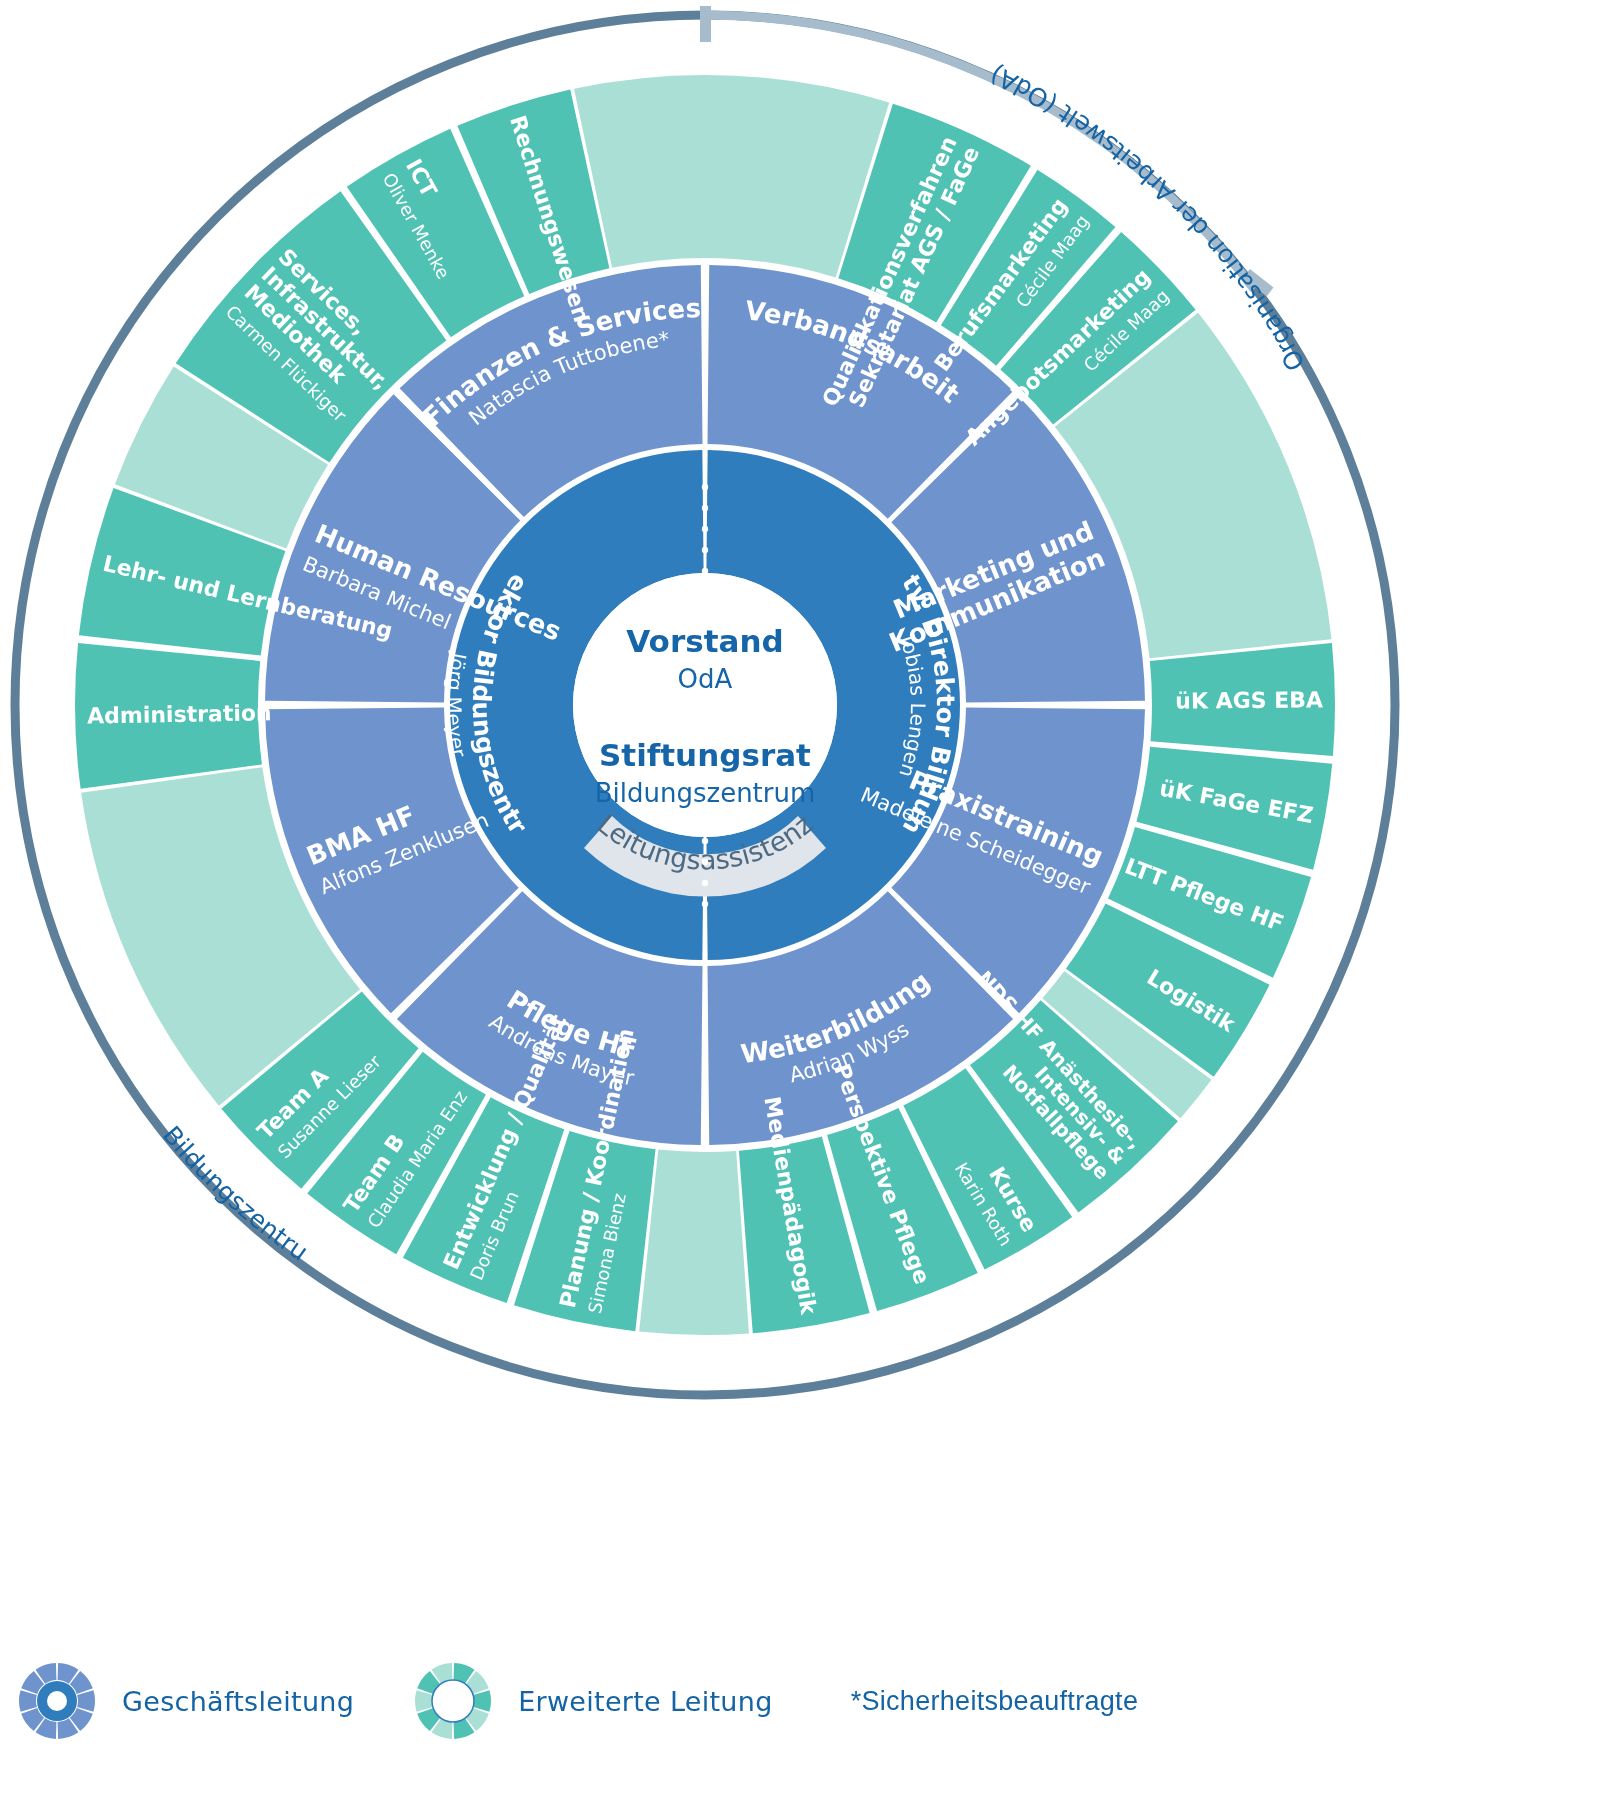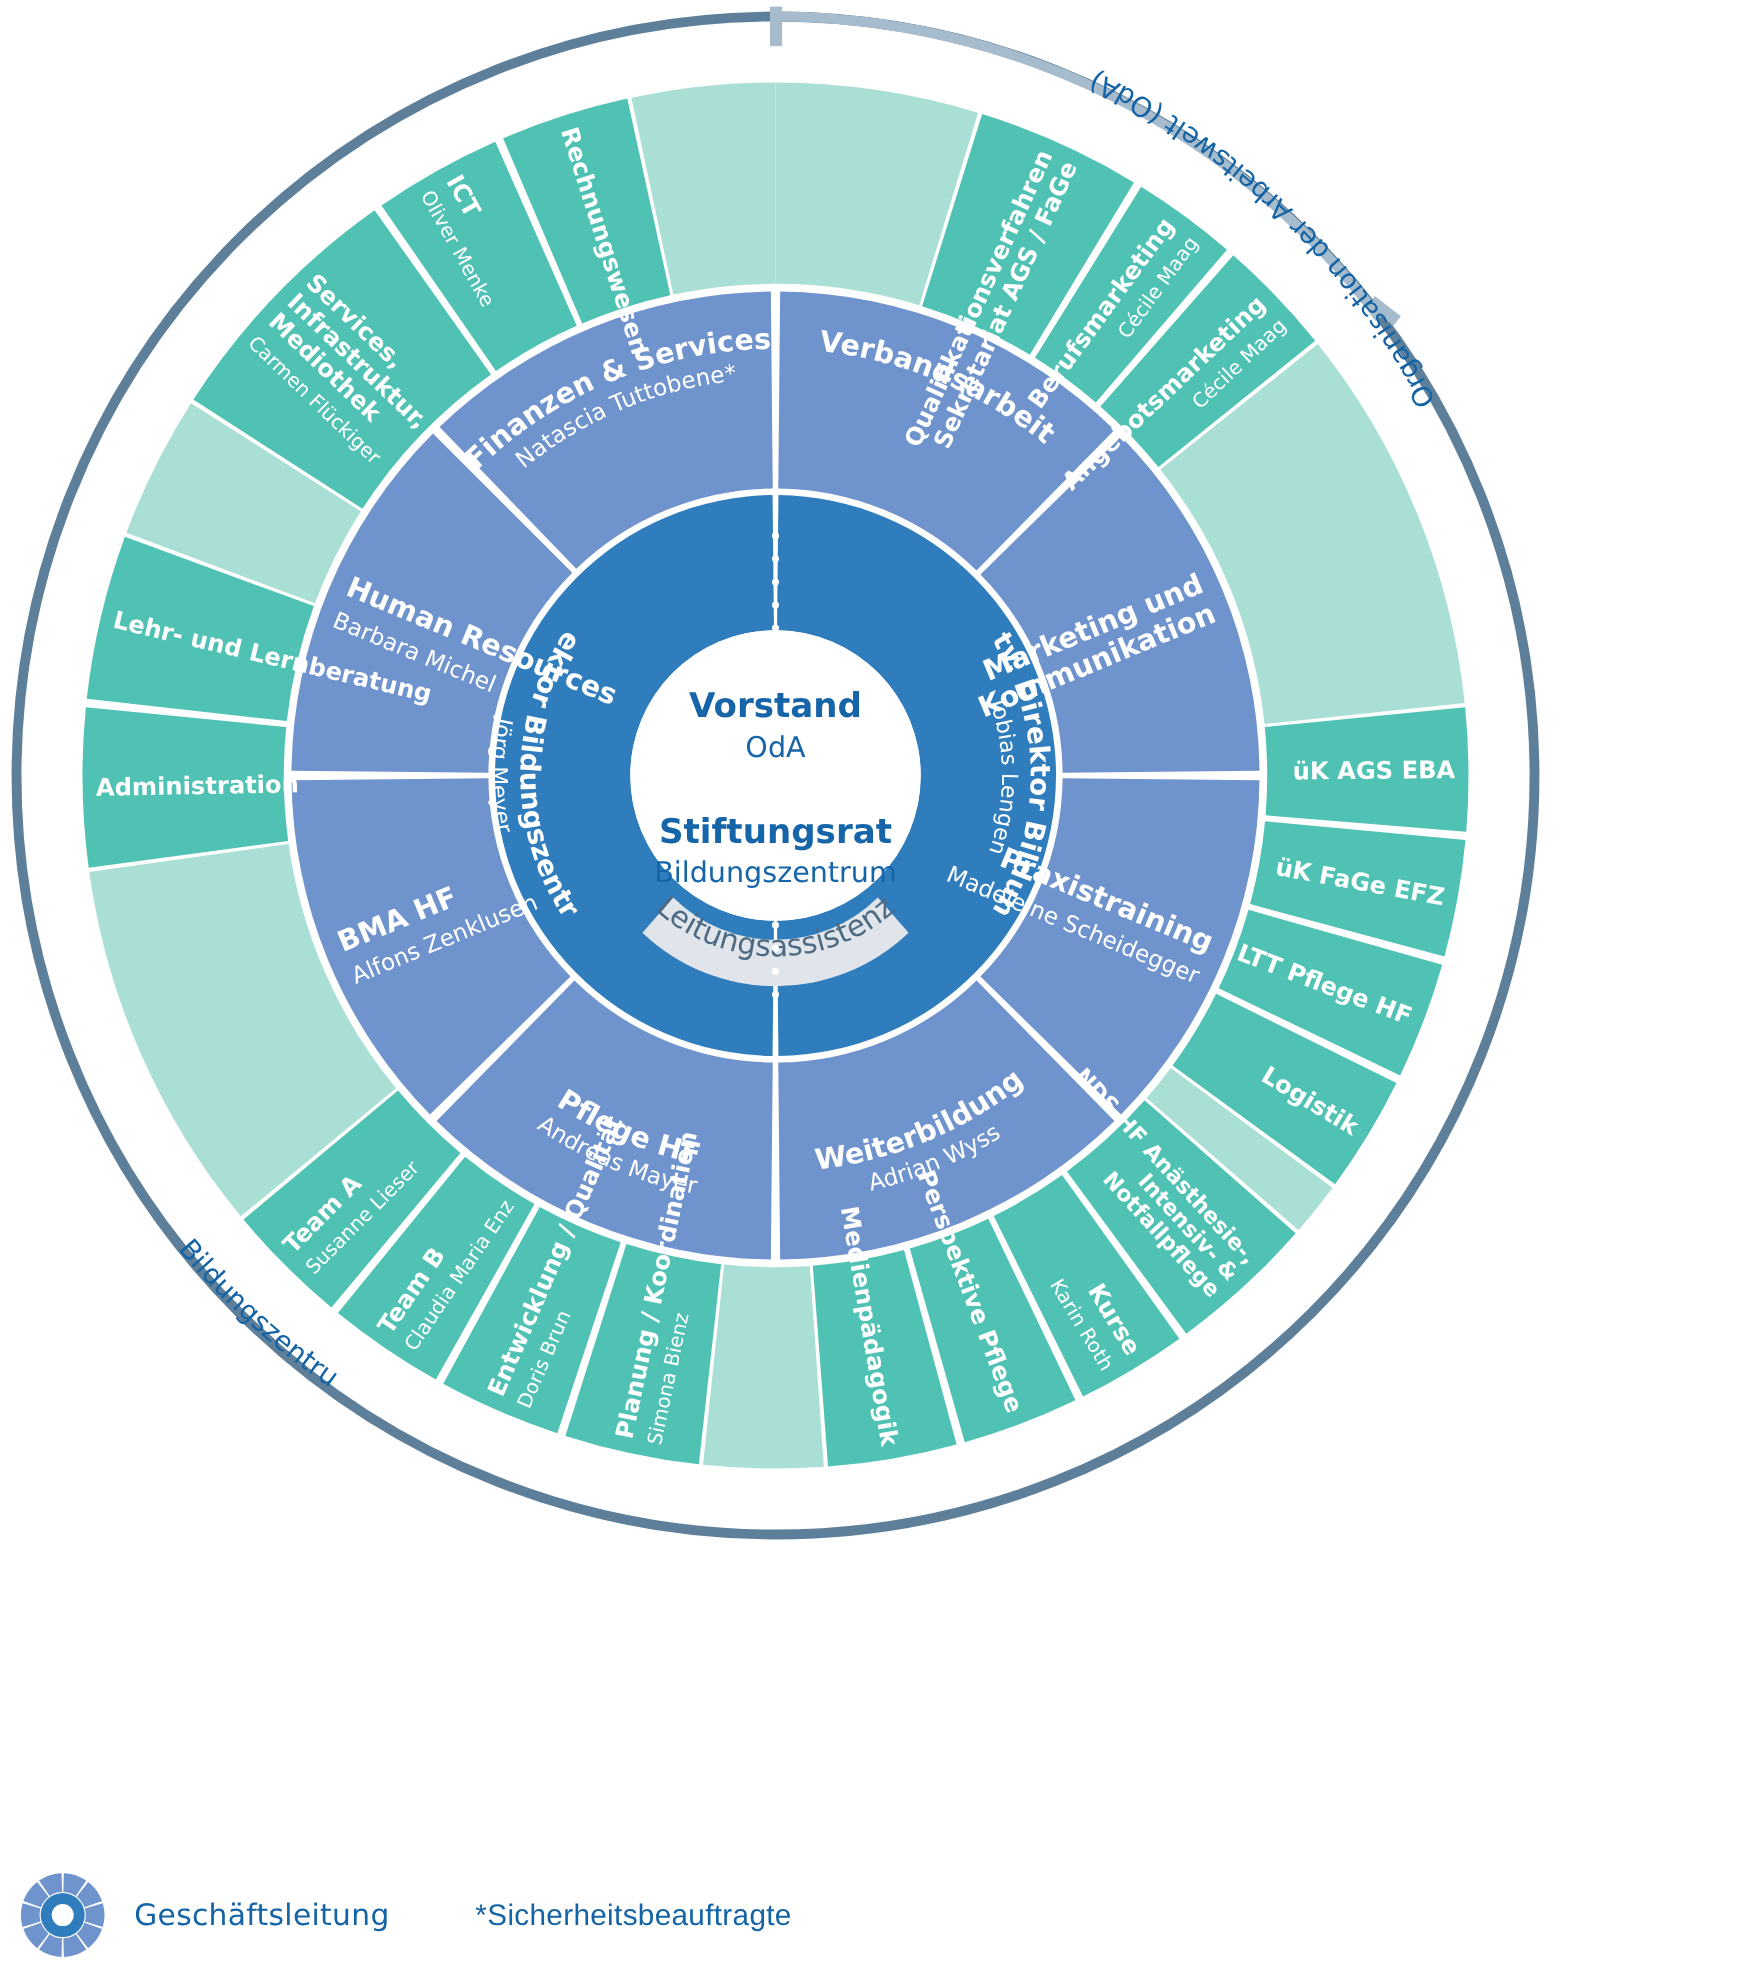--- a/index.html
+++ b/index.html
@@ -1,21 +1,21 @@
 <!DOCTYPE html>
 <html><head>
 <meta charset="utf-8">
 <style>
   html,body{margin:0;padding:0;background:#ffffff;}
   body{width:1600px;height:1803px;font-family:"DejaVu Sans","Liberation Sans",sans-serif;overflow:hidden;}
   #stage{position:relative;width:1600px;height:1803px;}
   svg#wheel{position:absolute;left:0;top:0;}
   .center-txt{fill:#1665a8;font-family:"DejaVu Sans","Liberation Sans",sans-serif;}
   .outer-arc-txt{fill:#1463a5;font-family:"DejaVu Sans","Liberation Sans",sans-serif;font-size:25px;}
-  .legend{position:absolute;left:0;top:1686px;width:1600px;height:110px;}
+  .legend{position:absolute;left:0;top:1646px;width:1600px;height:110px;}
   .legend-row{display:flex;align-items:center;height:110px;padding-left:18px;box-sizing:border-box;}
   .legend-item{display:flex;align-items:center;margin-right:60px;}
   .legend-label{color:#1463a5;font-size:27px;font-family:"DejaVu Sans","Liberation Sans",sans-serif;margin-left:26px;letter-spacing:.3px;}
   .legend-note{color:#1463a5;font-size:27px;font-family:Liberation Sans, sans-serif;margin-left:18px;letter-spacing:.3px;}
 </style>
 </head>
 <body>
 
 <div id="stage">
 
@@ -312,18 +312,38 @@
                 <path d="M -35.79818320591727,-12.747159650509705 A 38,38 0 0 1 -23.185516228248176,-30.10700644749724 L -12.813048441926625,-16.638082510459004 A 21,21 0 0 0 -19.78320650853323,-7.044482964755362 Z" fill="#6f93cd"></path>
                 <path d="M -21.468746130147643,-31.354312934575212 A 38,38 0 0 1 -1.061022271495626,-37.985184371533464 L -0.5863544131949512,-20.99181241584744 A 21,21 0 0 0 -11.864307071923697,-17.327383463844196 Z" fill="#6f93cd"></path>
                 <circle cx="0" cy="0" r="20" fill="#2f7dbd"></circle>
                 <circle cx="0" cy="0" r="10" fill="#ffffff"></circle>
               </g>
         </g>
       </svg>
       <span class="legend-label">Geschäftsleitung</span>
     </div>
     <div class="legend-item">
+      <svg width="78" height="92" viewBox="0 0 78 92">
+        <g transform="translate(39,46)">
+          <g id="lg2">
+                <path d="M 1.0610222714956128,-37.985184371533464 A 38,38 0 0 1 21.468746130147643,-31.354312934575212 L 11.864307071923697,-17.327383463844196 A 21,21 0 0 0 0.586354413194944,-20.99181241584744 Z" fill="#4fc2b4"></path>
+                <path d="M 23.185516228248172,-30.10700644749725 A 38,38 0 0 1 35.798183205917276,-12.747159650509685 L 19.783206508533233,-7.044482964755352 A 21,21 0 0 0 12.813048441926622,-16.638082510459004 Z" fill="#aadfd6"></path>
+                <path d="M 36.453931032522185,-10.72897536002931 A 38,38 0 0 1 36.453931032522185,10.72897536002931 L 20.145593465341207,5.929170593700409 A 21,21 0 0 0 20.145593465341207,-5.929170593700409 Z" fill="#4fc2b4"></path>
+                <path d="M 35.798183205917276,12.747159650509685 A 38,38 0 0 1 23.18551622824817,30.10700644749725 L 12.81304844192662,16.638082510459004 A 21,21 0 0 0 19.783206508533233,7.044482964755352 Z" fill="#aadfd6"></path>
+                <path d="M 21.468746130147643,31.354312934575212 A 38,38 0 0 1 1.0610222714956128,37.985184371533464 L 0.586354413194944,20.99181241584744 A 21,21 0 0 0 11.864307071923697,17.327383463844196 Z" fill="#4fc2b4"></path>
+                <path d="M -1.0610222714956081,37.985184371533464 A 38,38 0 0 1 -21.46874613014764,31.354312934575216 L -11.864307071923696,17.3273834638442 A 21,21 0 0 0 -0.5863544131949413,20.99181241584744 Z" fill="#aadfd6"></path>
+                <path d="M -23.18551622824817,30.10700644749725 A 38,38 0 0 1 -35.798183205917276,12.747159650509696 L -19.78320650853323,7.044482964755358 A 21,21 0 0 0 -12.81304844192662,16.638082510459004 Z" fill="#4fc2b4"></path>
+                <path d="M -36.453931032522185,10.728975360029308 A 38,38 0 0 1 -36.45393103252219,-10.728975360029283 L -20.14559346534121,-5.929170593700393 A 21,21 0 0 0 -20.145593465341207,5.929170593700407 Z" fill="#aadfd6"></path>
+                <path d="M -35.79818320591727,-12.747159650509705 A 38,38 0 0 1 -23.185516228248176,-30.10700644749724 L -12.813048441926625,-16.638082510459004 A 21,21 0 0 0 -19.78320650853323,-7.044482964755362 Z" fill="#4fc2b4"></path>
+                <path d="M -21.468746130147643,-31.354312934575212 A 38,38 0 0 1 -1.061022271495626,-37.985184371533464 L -0.5863544131949512,-20.99181241584744 A 21,21 0 0 0 -11.864307071923697,-17.327383463844196 Z" fill="#aadfd6"></path>
+                <circle cx="0" cy="0" r="21" fill="#ffffff" stroke="#2f7dbd" stroke-width="1.5"></circle>
+              </g>
+        </g>
+      </svg>
+      <span class="legend-label">Erweiterte Leitung</span>
+    </div>
+    <div class="legend-item">
       <span class="legend-note">*Sicherheitsbeauftragte</span>
     </div>
   </div>
 </div>
 
 </div>
 
 </body></html>

